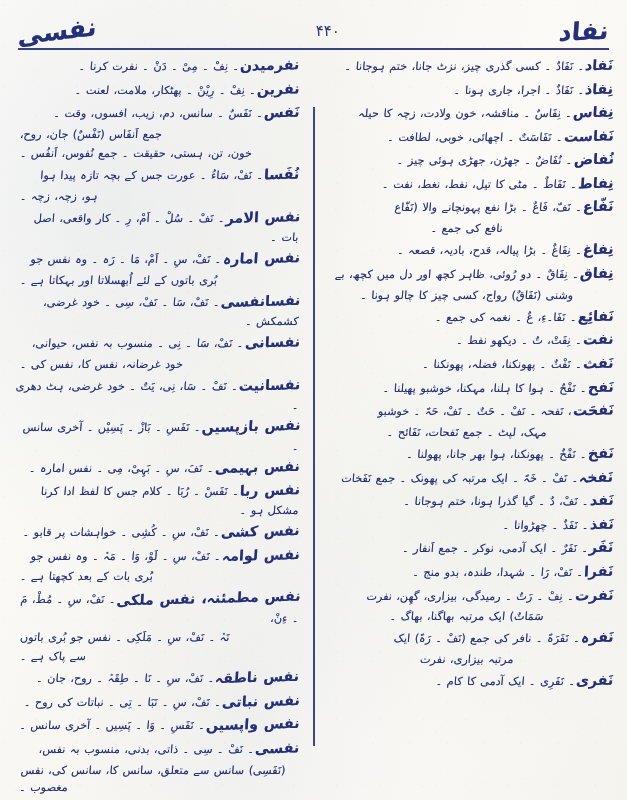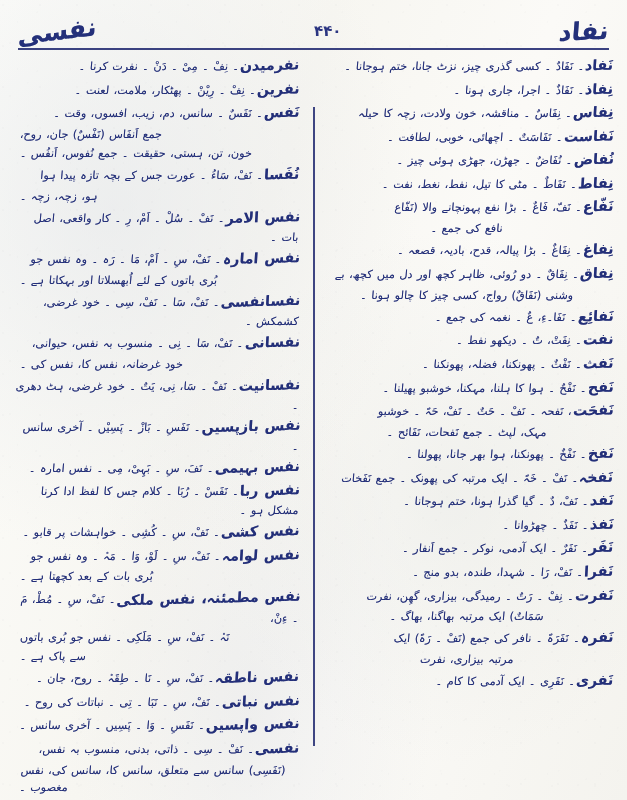--- a/index.html
+++ b/index.html
@@ -66,21 +66,21 @@
     transform: skewX(-7deg) rotate(-2.5deg);
     text-shadow: 0 0 .6px rgba(36,48,122,.5);
     white-space: nowrap;
   }
   .header-word.left-word {
     transform: skewX(-7deg) rotate(-7deg);
   }
   .header-page {
     color: #2b3581;
     font-size: 15px;
-    font-weight: 700;
+    font-weight: 400;
     line-height: 1;
     margin-bottom: 5px;
     letter-spacing: 1px;
   }
 
   .rule {
     position: absolute;
     left: 18px;
     right: 18px;
     top: 48px;

